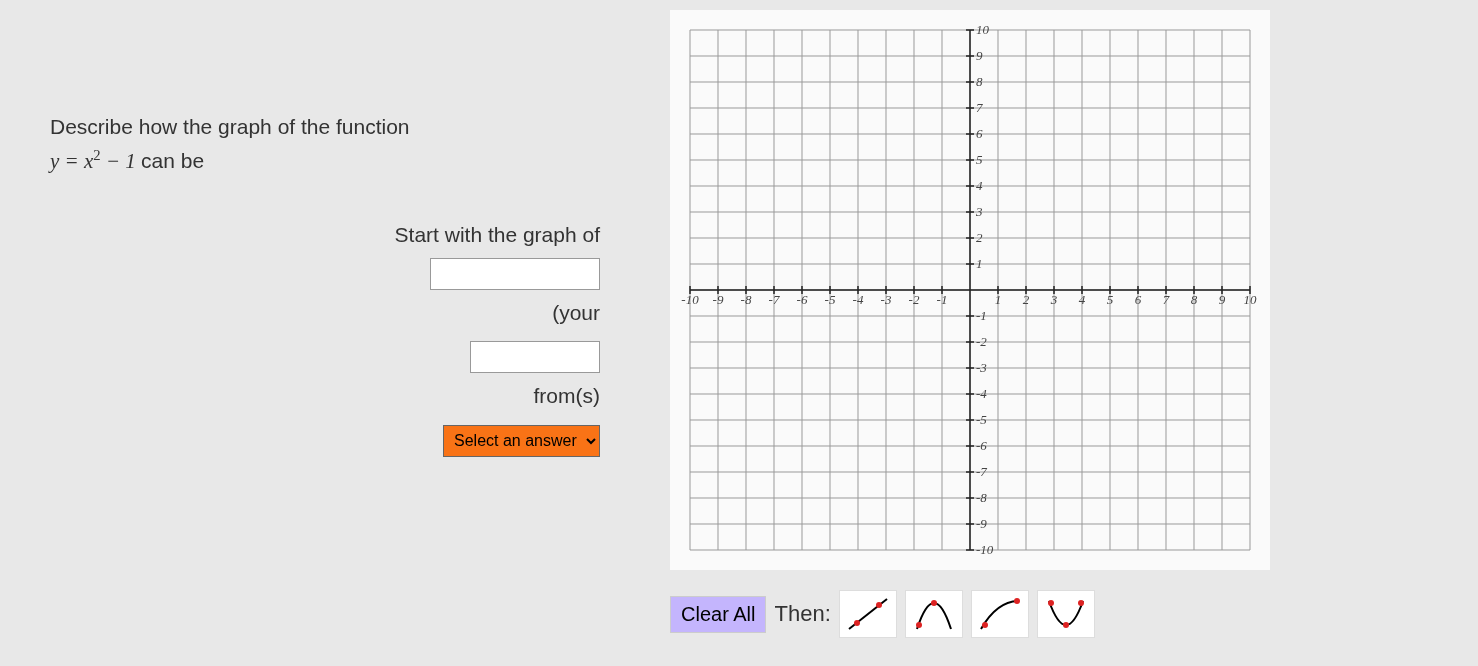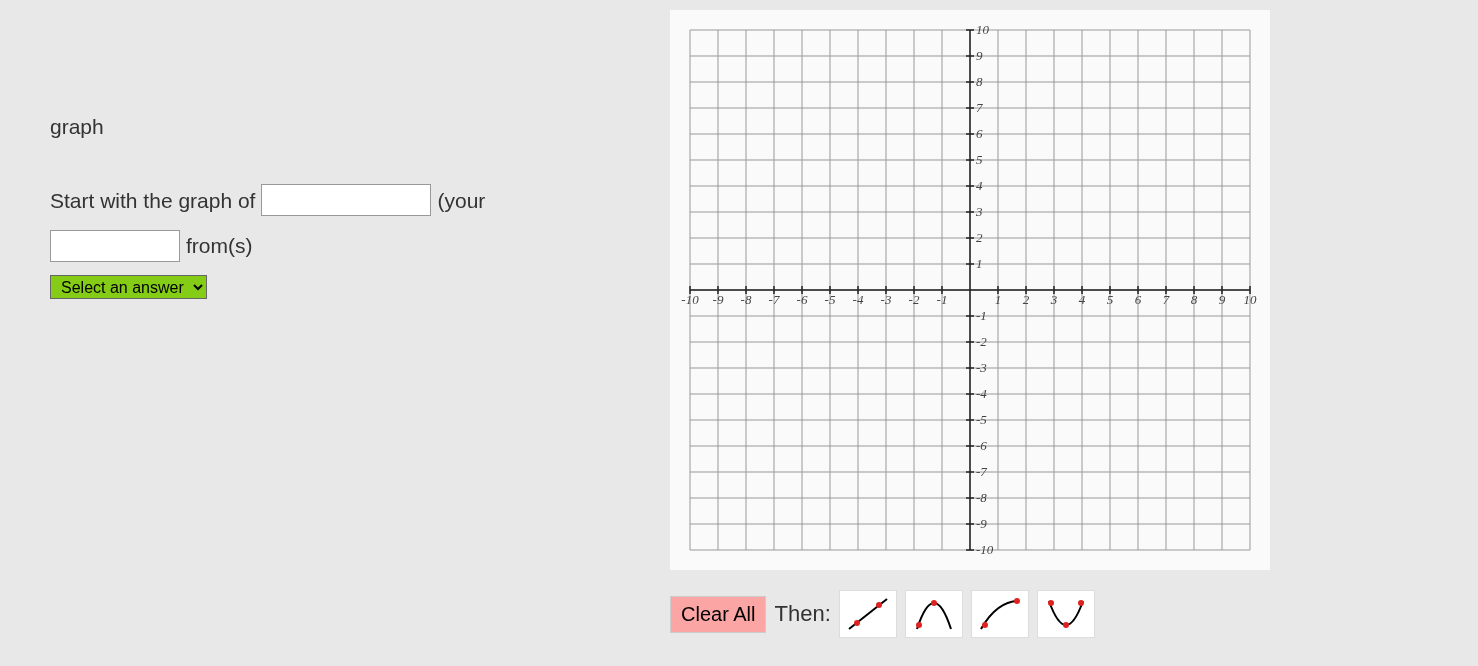--- a/index.html
+++ b/index.html
@@ -31,39 +31,40 @@
       font-family: "Times New Roman", serif;
       font-style: italic;
     }
     .sup { font-size: 0.7em; vertical-align: super; font-style: normal; }
     .answer-section {
       margin-top: 30px;
     }
     .answer-line {
       margin-bottom: 12px;
       display: flex;
-      align-items: center;
+      align-items: flex-end;
       flex-wrap: wrap;
       gap: 6px;
+      flex-direction: column;
     }
     .text-input {
       border: 1px solid #999;
       background: #fff;
       height: 32px;
       padding: 2px 6px;
       font-size: 16px;
     }
     .input-wide { width: 170px; }
     .input-med { width: 130px; }
     .select-answer {
       border: 1px solid #666;
-      background: #84cc16;
+      background: #f97316;
       padding: 2px 6px;
       font-size: 16px;
-      height: 24px;
+      height: 32px;
       cursor: pointer;
     }
     .right-panel {
       width: 700px;
       position: relative;
     }
     .graph-wrapper {
       position: absolute;
       top: 0;
       left: 30px;
@@ -79,21 +80,21 @@
       top: 580px;
       left: 30px;
       display: flex;
       align-items: center;
       gap: 8px;
       font-size: 22px;
       color: #333;
     }
     .toolbar-btn {
       border: 1px solid #ccc;
-      background: #fca5a5;
+      background: #c4b5fd;
       padding: 6px 10px;
       cursor: pointer;
       font-size: 20px;
     }
     .tool-icon {
       border: 1px solid #ddd;
       background: #fff;
       width: 58px;
       height: 48px;
       cursor: pointer;
@@ -104,21 +105,26 @@
     .tool-icon svg { width: 46px; height: 38px; }
     .pt { fill: #d22; }
     .st { stroke: #000; stroke-width: 2; fill: none; }
   </style>
 </head>
 <body>
 
 <div class="container">
   <div class="left-panel">
     <div class="question-text">
-      <div>graph</div>
+      <div>Describe how the graph of the function</div>
+      <div>
+        <span class="math-equation">
+          <span>y = x</span><span class="sup">2</span><span> − 1</span>
+        </span><span> can be</span>
+      </div>
     </div>
 
     <div class="answer-section">
       <div class="answer-line">
         <span>Start with the graph of </span>
         <input type="text" class="text-input input-wide" style="">
         <span> (your</span>
       </div>
       <div class="answer-line">
         <input type="text" class="text-input input-med" style="">

